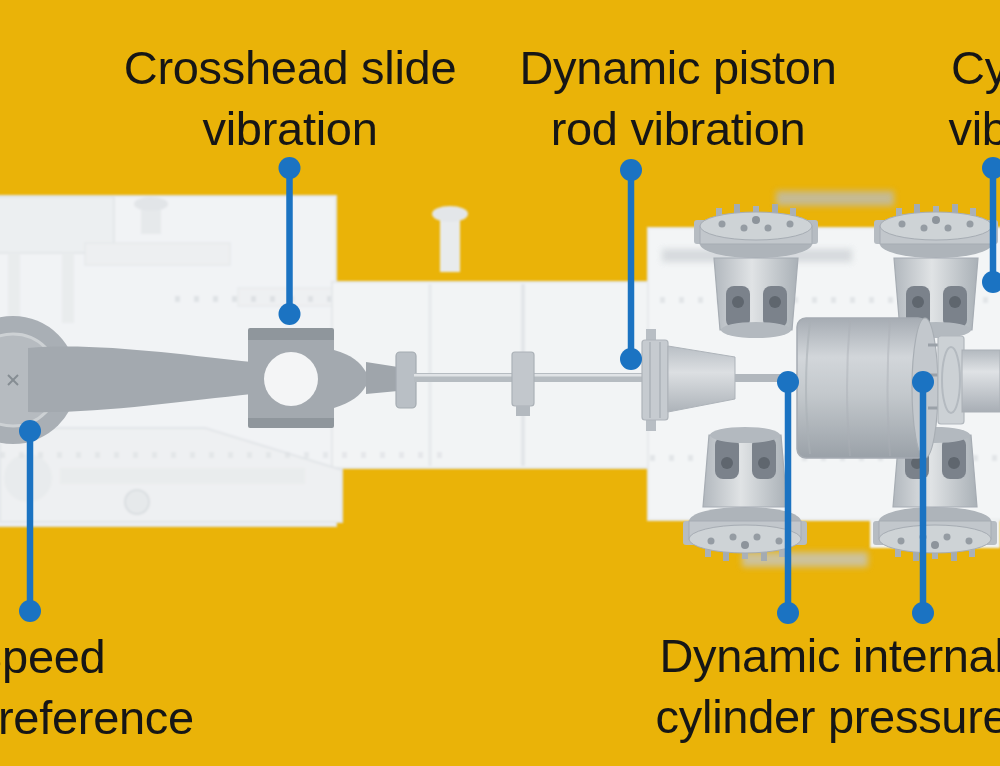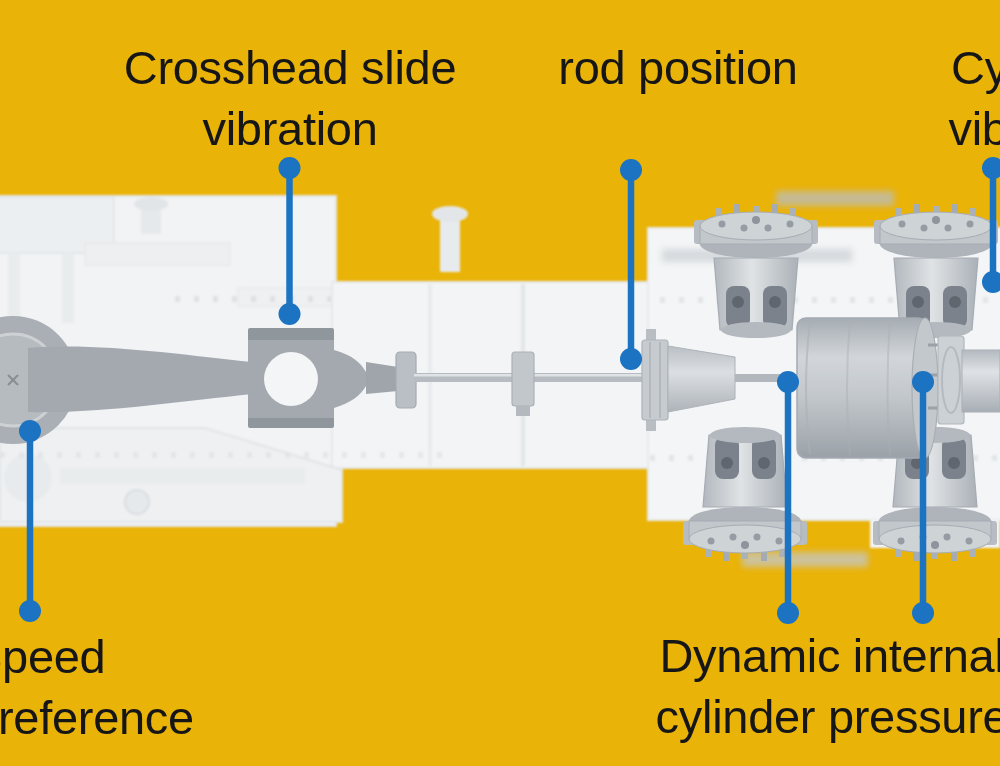--- a/index.html
+++ b/index.html
@@ -210,21 +210,22 @@
         </g>
       </g>
   </svg>
 
   <div class="lbl center" style="left:290px;top:37px;">
     <span class="ln">Crosshead slide</span>
     <span class="ln">vibration</span>
   </div>
 
   <div class="lbl center" style="left:678px;top:37px;">
-    <span class="ln">rod position</span>
+    <span class="ln">Dynamic piston</span>
+    <span class="ln">rod vibration</span>
   </div>
 
   <div class="lbl center" style="left:1036px;top:37px;">
     <span class="ln">Cylinder</span>
     <span class="ln">vibration</span>
   </div>
 
   <div class="lbl" style="left:-29px;top:626px;">
     <span class="ln">Speed</span>
     <span class="ln" style="margin-left:27px;">reference</span>

